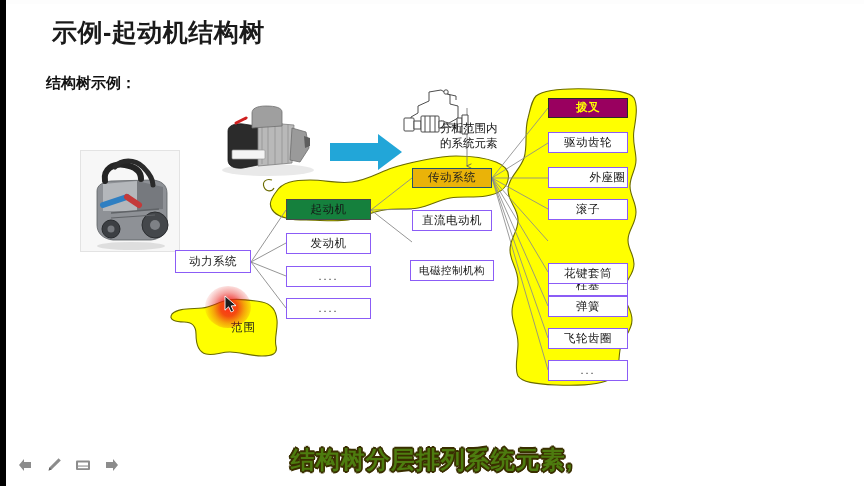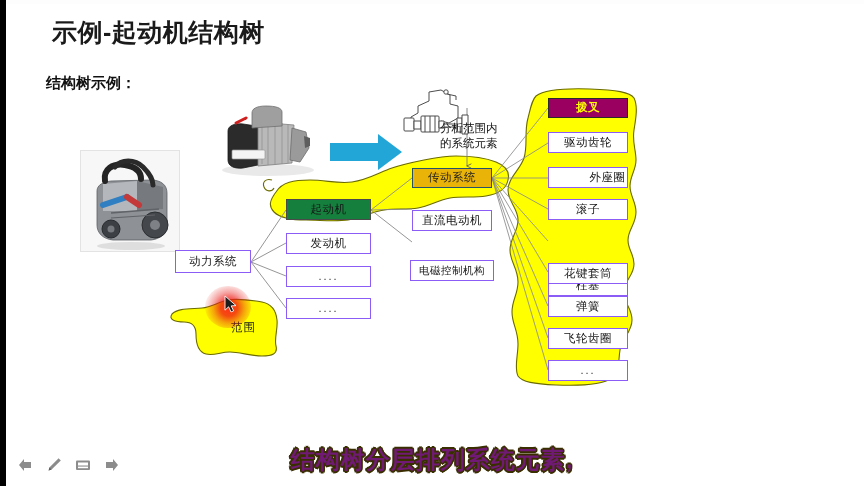--- a/index.html
+++ b/index.html
@@ -84,21 +84,21 @@
       rgba(230,40,30,.14) 68%,
       rgba(255,80,40,0) 82%);
   }
   #cursor-arrow{position:absolute;left:224px;top:295px;width:14px;height:18px;}
 
   
   #caption{
     position:absolute;left:0;top:444px;width:864px;
     text-align:center;
     font-size:24px;font-weight:bold;
-    color:#701a75;
+    color:#4d7c0f;
     letter-spacing:1px;
     text-shadow:
       -1.3px -1.3px 0 #3a2f00, 1.3px -1.3px 0 #3a2f00,
       -1.3px  1.3px 0 #3a2f00, 1.3px  1.3px 0 #3a2f00,
        0 -1.6px 0 #3a2f00, 0 1.6px 0 #3a2f00,
       -1.6px 0 0 #3a2f00, 1.6px 0 0 #3a2f00;
   }
 
   
   #toolbar{

